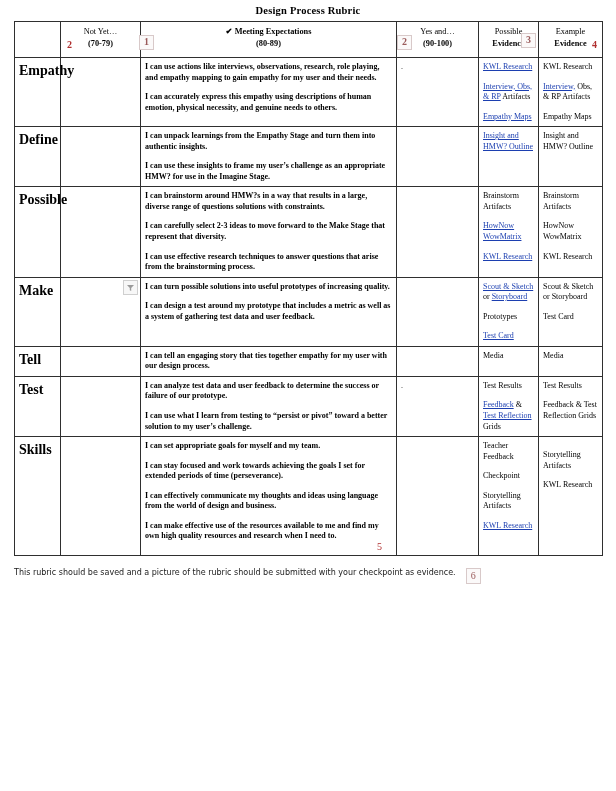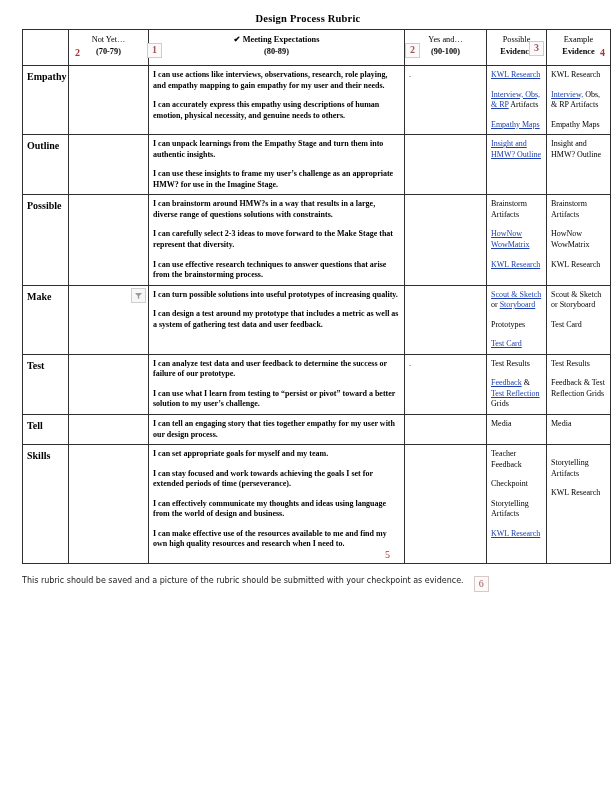--- a/index.html
+++ b/index.html
@@ -14,21 +14,21 @@
     color: #000000;
     position: relative;
     overflow: hidden;
   }
 
   .page {
     width: 616px;
     height: 791px;
     position: relative;
     box-sizing: border-box;
-    padding: 8px;
+    padding: 0;
   }
 
   .doc-title {
     text-align: center;
     font-size: 10.5px;
     font-weight: bold;
     letter-spacing: 0.2px;
     padding-top: 5px;
     padding-bottom: 5px;
     font-family: "Liberation Serif", "DejaVu Serif", serif;
@@ -95,21 +95,21 @@
 
   
   .m-2a { left: 2px;  top: 14px; }
   .m-1  { left: -6px; top: 9px;  }
   .m-2b { left: -4px; top: 9px;  }
   .m-3  { right: -2px; top: 7px; }
   .m-4  { right: 1px;  top: 14px; }
 
   .stage-name {
     font-weight: bold;
-    font-size: 10px;
+    font-size: 14px;
   }
 
   .crit p {
     margin: 0 0 9px 0;
     font-weight: bold;
   }
   .crit p:last-child { margin-bottom: 0; }
 
   .ev p {
     margin: 0 0 9px 0;
@@ -242,21 +242,21 @@
             <p><a class="lnk" href="#">Interview, Obs, &amp; RP</a><span> Artifacts</span></p>
             <p><a class="lnk" href="#">Empathy Maps</a></p>
           </td>
           <td class="ev">
             <p><span>KWL Research</span></p>
             <p><a class="lnk" href="#">Interview,</a><span> Obs, &amp; RP Artifacts</span></p>
             <p><span>Empathy Maps</span></p>
           </td>
         </tr>
         <tr>
-          <td><span class="stage-name">Outline</span></td>
+          <td><span class="stage-name">Define</span></td>
           <td class="cell-rel"><span></span></td>
           <td class="crit cell-rel">
             <p>I can unpack learnings from the Empathy Stage and turn them into authentic insights.</p>
             <p>I can use these insights to frame my user’s challenge as an appropriate HMW? for use in the Imagine Stage.</p>
           </td>
           <td class="dot"><span></span></td>
           <td class="ev">
             <p><a class="lnk" href="#">Insight and HMW? Outline</a></p>
           </td>
           <td class="ev">
@@ -299,48 +299,48 @@
             <p><a class="lnk" href="#">Scout &amp; Sketch</a><span> or </span><a class="lnk" href="#">Storyboard</a></p>
             <p><span>Prototypes</span></p>
             <p><a class="lnk" href="#">Test Card</a></p>
           </td>
           <td class="ev">
             <p><span>Scout &amp; Sketch or Storyboard</span></p>
             <p><span>Test Card</span></p>
           </td>
         </tr>
         <tr>
+          <td><span class="stage-name">Tell</span></td>
+          <td class="cell-rel"><span></span></td>
+          <td class="crit cell-rel">
+            <p>I can tell an engaging story that ties together empathy for my user with our design process.</p>
+          </td>
+          <td class="dot"><span></span></td>
+          <td class="ev">
+            <p><span>Media</span></p>
+          </td>
+          <td class="ev">
+            <p><span>Media</span></p>
+          </td>
+        </tr>
+        <tr>
           <td><span class="stage-name">Test</span></td>
           <td class="cell-rel"><span></span></td>
           <td class="crit cell-rel">
             <p>I can analyze test data and user feedback to determine the success or failure of our prototype.</p>
             <p>I can use what I learn from testing to “persist or pivot” toward a better solution to my user’s challenge.</p>
           </td>
           <td class="dot"><span>.</span></td>
           <td class="ev">
             <p><span>Test Results</span></p>
             <p><a class="lnk" href="#">Feedback</a><span> &amp; </span><a class="lnk" href="#">Test Reflection</a><span> Grids</span></p>
           </td>
           <td class="ev">
             <p><span>Test Results</span></p>
             <p><span>Feedback &amp; Test Reflection Grids</span></p>
-          </td>
-        </tr>
-        <tr>
-          <td><span class="stage-name">Tell</span></td>
-          <td class="cell-rel"><span></span></td>
-          <td class="crit cell-rel">
-            <p>I can tell an engaging story that ties together empathy for my user with our design process.</p>
-          </td>
-          <td class="dot"><span></span></td>
-          <td class="ev">
-            <p><span>Media</span></p>
-          </td>
-          <td class="ev">
-            <p><span>Media</span></p>
           </td>
         </tr>
         <tr>
           <td><span class="stage-name">Skills</span></td>
           <td class="cell-rel"><span></span></td>
           <td class="crit cell-rel">
             <p>I can set appropriate goals for myself and my team.</p>
             <p>I can stay focused and work towards achieving the goals I set for extended periods of time (perseverance).</p>
             <p>I can effectively communicate my thoughts and ideas using language from the world of design and business.</p>
             <p>I can make effective use of the resources available to me and find my own high quality resources and research when I need to.</p>

